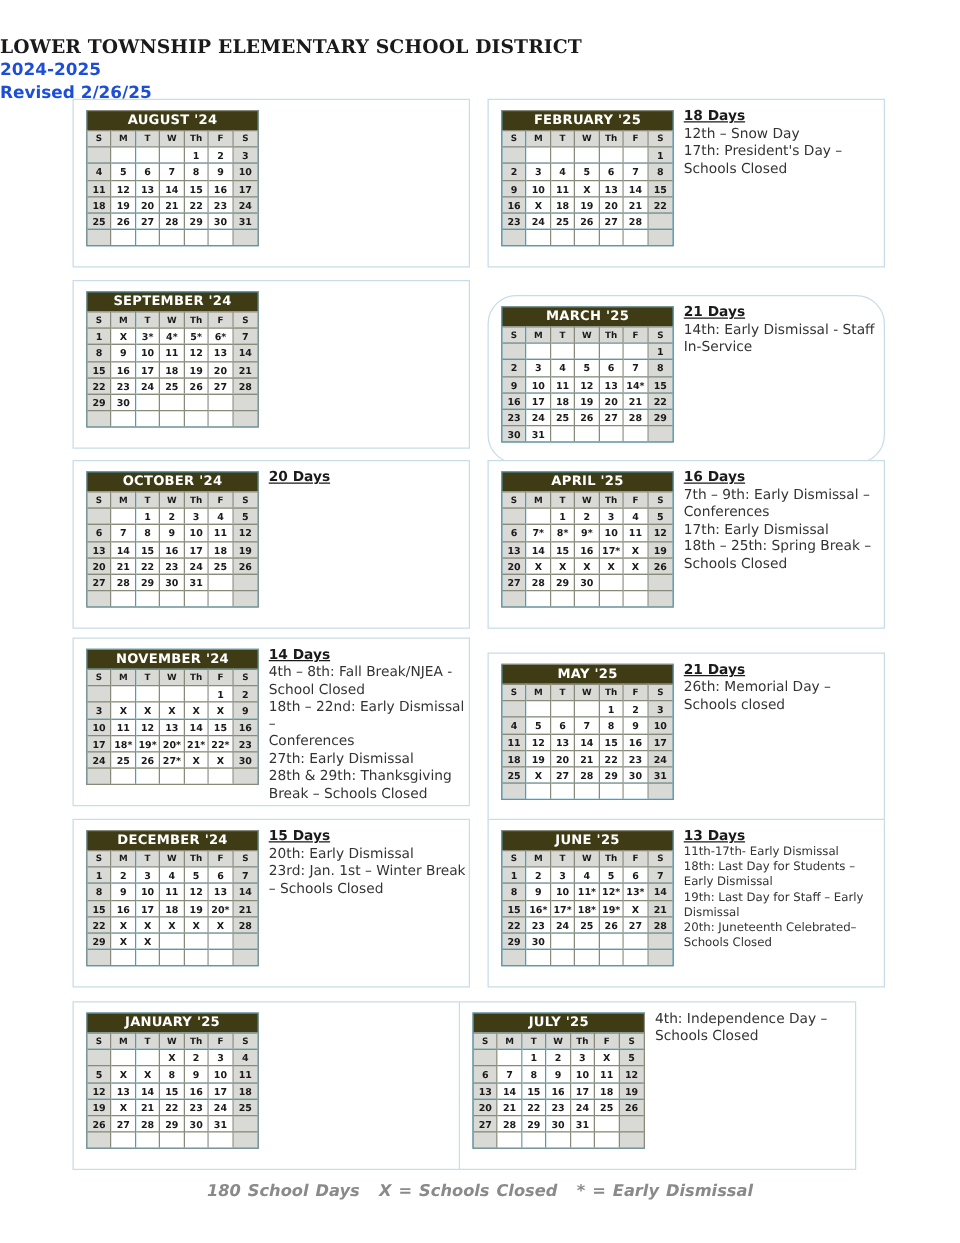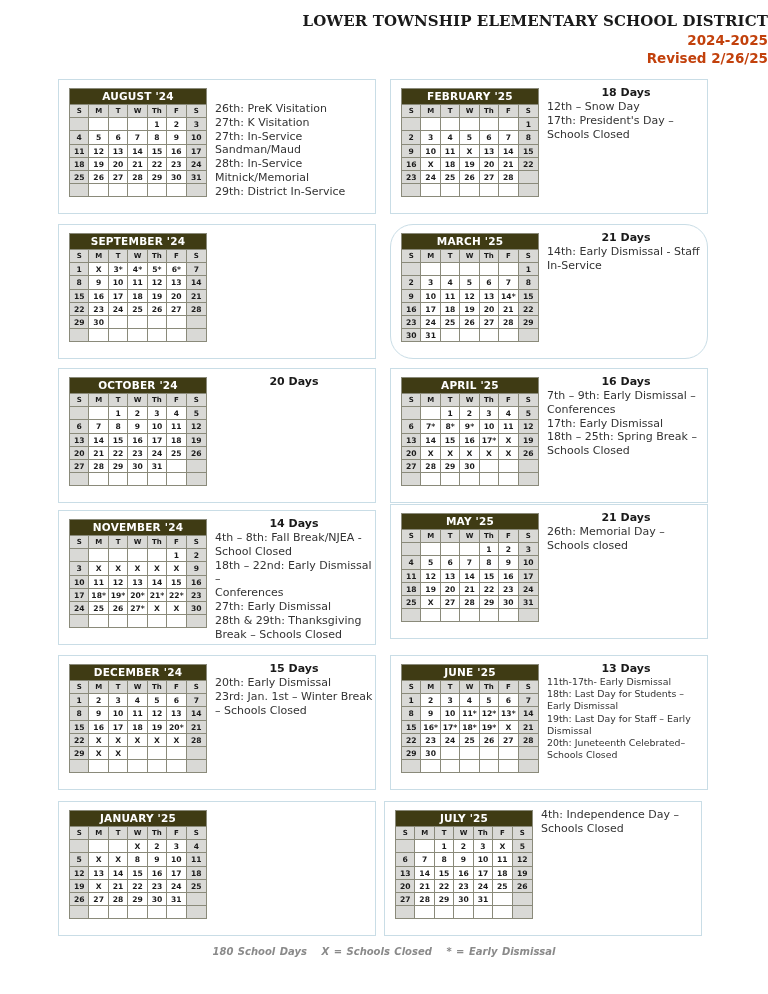--- a/index.html
+++ b/index.html
@@ -1,21 +1,21 @@
 <!DOCTYPE html>
 <html><head>
 <meta charset="utf-8">
 <style>
   * { box-sizing: border-box; margin: 0; padding: 0; }
   html, body { width: 768px; height: 994px; background: #ffffff; overflow: hidden; }
   body { position: relative; font-family: "DejaVu Sans", sans-serif; color: #222; }
 
-  .title-block { position: absolute; top: 12px; left: 0; width: 768px; text-align: right; }
+  .title-block { position: absolute; top: 28px; left: 0; width: 768px; text-align: left; }
   .title-main { font-family: "DejaVu Serif", serif; font-weight: bold; font-size: 15px; color: #1a1a1a; letter-spacing: 0.1px; line-height: 19px; }
-  .title-sub { font-family: "DejaVu Sans", sans-serif; font-weight: bold; font-size: 13.5px; color: #c2410c; line-height: 18px; }
+  .title-sub { font-family: "DejaVu Sans", sans-serif; font-weight: bold; font-size: 13.5px; color: #1d4ed8; line-height: 18px; }
 
   .month-box {
     position: absolute; width: 318px; height: 135px;
     border: 1px solid #c9dde6; background: #fff;
   }
   .cal {
     position: absolute; left: 10px; top: 8px; width: 138px;
     border: 1px solid #8a8a7a; background: #0ea5e9;
   }
   .cal-head {
@@ -27,29 +27,29 @@
     height: 13.2px; line-height: 13px; text-align: center; font-size: 7.6px; font-weight: bold;
     color: #1a1a1a; border-right: 1px solid #8a8a7a; border-top: 1px solid #8a8a7a;
     background: #fff; overflow: hidden; white-space: nowrap;
   }
   .cell:nth-child(7n) { border-right: none; }
   .cell.wk { background: #d9d9d6; }
   .cell.dh { background: #d9d9d6; font-size: 7px; }
 
   .info { position: absolute; left: 156px; top: 6px; width: 158px; }
   .days-title {
-    font-weight: bold; font-size: 11px; text-align: center;
+    font-weight: bold; font-size: 11px; text-decoration: underline; text-align: left;
     color: #1a1a1a; line-height: 14px; padding-left: 0;
   }
   .note { font-size: 11px; color: #333; line-height: 13.8px; }
   .note.small { font-size: 9.4px; line-height: 12.2px; }
 
   .footer {
     position: absolute; top: 946px; left: 0; width: 768px; text-align: center;
-    font-style: italic; font-weight: bold; font-size: 10px; color: #8a8a8a; word-spacing: 1px;
+    font-style: italic; font-weight: bold; font-size: 13px; color: #8a8a8a; word-spacing: 1px;
   }
   .footer span { margin: 0 5px; }
 </style>
 </head>
 <body>
 
 <div class="title-block">
   <div class="title-main">LOWER TOWNSHIP ELEMENTARY SCHOOL DISTRICT</div>
   <div class="title-sub">2024-2025</div>
   <div class="title-sub">Revised 2/26/25</div>
@@ -104,29 +104,20 @@
           <div class="cell wk">31</div>
           <div class="cell wk"></div>
           <div class="cell"></div>
           <div class="cell"></div>
           <div class="cell"></div>
           <div class="cell"></div>
           <div class="cell"></div>
           <div class="cell wk"></div>
         </div>
       </div>
-      <div class="info" style="top: 22px;">
-        <div class="note">26th: PreK Visitation</div>
-        <div class="note">27th: K Visitation</div>
-        <div class="note">27th: In-Service</div>
-        <div class="note">Sandman/Maud</div>
-        <div class="note">28th: In-Service</div>
-        <div class="note">Mitnick/Memorial</div>
-        <div class="note">29th: District In-Service</div>
-      </div>
     </div>
     <div class="month-box" style="top: 79px; left: 390px;">
       <div class="cal">
         <div class="cal-head">FEBRUARY '25</div>
         <div class="cal-grid">
           <div class="cell dh">S</div>
           <div class="cell dh">M</div>
           <div class="cell dh">T</div>
           <div class="cell dh">W</div>
           <div class="cell dh">Th</div>
@@ -232,21 +223,21 @@
           <div class="cell wk"></div>
           <div class="cell"></div>
           <div class="cell"></div>
           <div class="cell"></div>
           <div class="cell"></div>
           <div class="cell"></div>
           <div class="cell wk"></div>
         </div>
       </div>
     </div>
-    <div class="month-box" style="top: 224px; left: 390px; border-radius: 23px;">
+    <div class="month-box" style="top: 236px; left: 390px; border-radius: 23px;">
       <div class="cal">
         <div class="cal-head">MARCH '25</div>
         <div class="cal-grid">
           <div class="cell dh">S</div>
           <div class="cell dh">M</div>
           <div class="cell dh">T</div>
           <div class="cell dh">W</div>
           <div class="cell dh">Th</div>
           <div class="cell dh">F</div>
           <div class="cell dh">S</div>
@@ -482,21 +473,21 @@
         <div class="days-title">14 Days</div>
         <div class="note">4th – 8th: Fall Break/NJEA -</div>
         <div class="note">School Closed</div>
         <div class="note">18th – 22nd: Early Dismissal –</div>
         <div class="note">Conferences</div>
         <div class="note">27th: Early Dismissal</div>
         <div class="note">28th &amp; 29th: Thanksgiving</div>
         <div class="note">Break – Schools Closed</div>
       </div>
     </div>
-    <div class="month-box" style="top: 504px; left: 390px; padding-left: 20px;">
+    <div class="month-box" style="top: 522px; left: 390px; padding-left: 20px;">
       <div class="cal">
         <div class="cal-head">MAY '25</div>
         <div class="cal-grid">
           <div class="cell dh">S</div>
           <div class="cell dh">M</div>
           <div class="cell dh">T</div>
           <div class="cell dh">W</div>
           <div class="cell dh">Th</div>
           <div class="cell dh">F</div>
           <div class="cell dh">S</div>
@@ -727,21 +718,21 @@
           <div class="cell wk"></div>
           <div class="cell"></div>
           <div class="cell"></div>
           <div class="cell"></div>
           <div class="cell"></div>
           <div class="cell"></div>
           <div class="cell wk"></div>
         </div>
       </div>
     </div>
-    <div class="month-box" style="top: 801px; left: 384px;">
+    <div class="month-box" style="top: 801px; left: 367px;">
       <div class="cal">
         <div class="cal-head">JULY '25</div>
         <div class="cal-grid">
           <div class="cell dh">S</div>
           <div class="cell dh">M</div>
           <div class="cell dh">T</div>
           <div class="cell dh">W</div>
           <div class="cell dh">Th</div>
           <div class="cell dh">F</div>
           <div class="cell dh">S</div>

